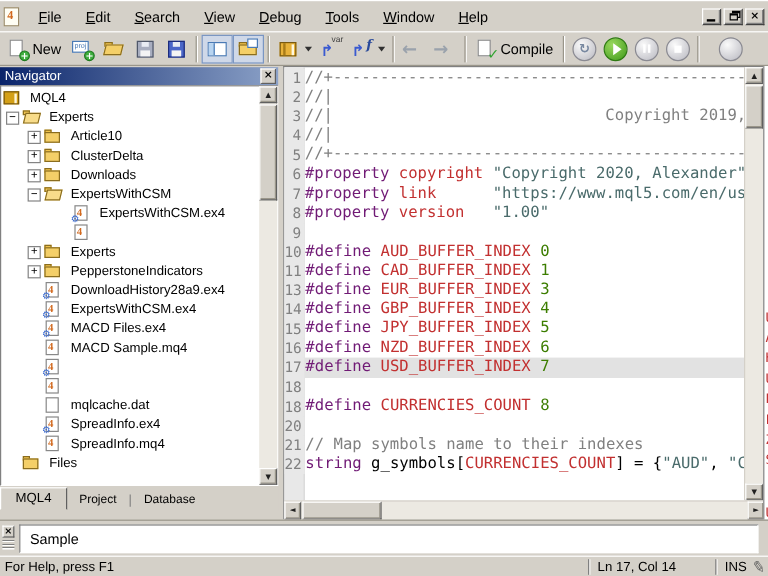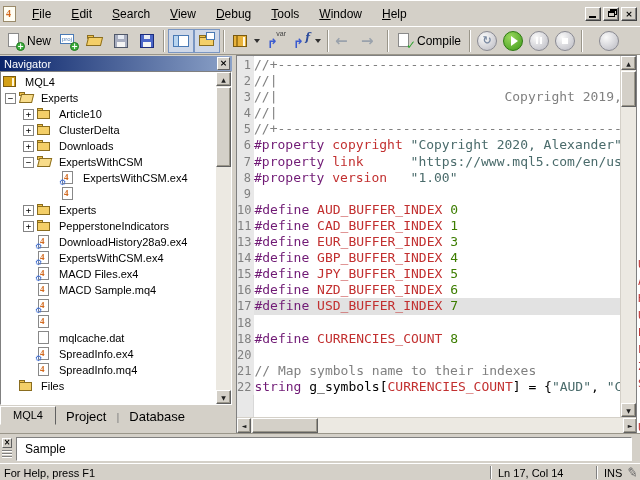--- a/index.html
+++ b/index.html
@@ -85,21 +85,21 @@
   .n-fbody { position:absolute; left:0; top:3px; width:13px; height:9px; background:#f4cf68; border:1px solid #8a6d1f; }
   .n-fbody.open { transform:skewX(-14deg); transform-origin:bottom; background:#f8dc8a; }
   .n-book { position:absolute; left:0; top:1px; width:13px; height:11px; background:#d4a017; border:1px solid #7a5a10; }
   .n-book i { position:absolute; right:1px; top:1px; width:2px; height:8px; background:#fff6d8; }
   .n-proj { position:absolute; left:0; top:2px; width:14px; height:10px; background:#fff; border:1px solid #4a7ab5;
             font:6px "Liberation Sans",sans-serif; color:#4a7ab5; text-align:center; line-height:8px; }
   #nav-scroll { position:absolute; right:1px; top:16px; width:15px; height:332px; background:#ece9e2; }
   #nav-tabs { position:absolute; left:0; top:349px; width:232px; height:21px; display:flex; align-items:center; }
   .tab-active { height:19px; margin-top:0; background:#d4d0c8; border:1px solid; border-color:#fff #606060 #d4d0c8 #fff;
                 padding:2px 12px 0 12px; font-size:11px; }
-  .tab-flat { padding:2px 10px 0 10px; font-size:13px; color:#000;text-align:center; }
+  .tab-flat { padding:2px 10px 0 10px; font-size:10px; color:#000;text-align:center; }
   .tab-sep { color:#808080; padding-top:2px; }
 
   
   .sb-btn { position:absolute; background:#d4d0c8; border:1px solid; border-color:#fff #606060 #606060 #fff;
             box-shadow:inset -1px -1px 0 #9a968a; display:flex; align-items:center; justify-content:center;
             font:6px "DejaVu Sans",sans-serif; color:#202020; }
   .sb-thumb { position:absolute; background:#d4d0c8; border:1px solid; border-color:#fff #606060 #606060 #fff;
               box-shadow:inset -1px -1px 0 #9a968a; }
 
   

